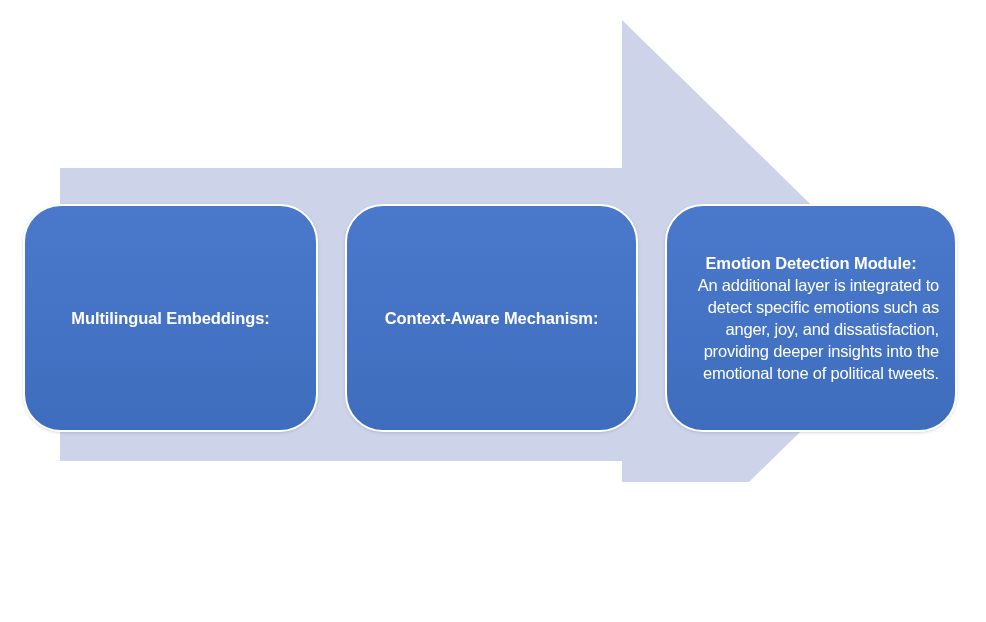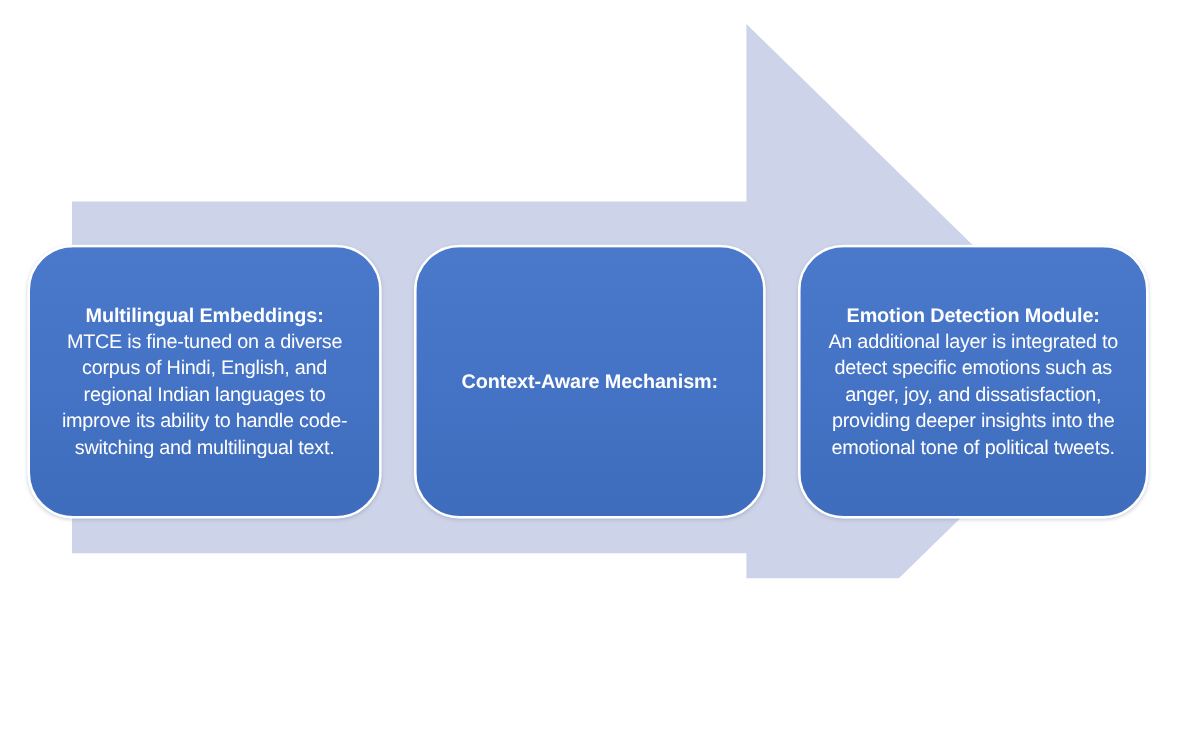--- a/index.html
+++ b/index.html
@@ -46,34 +46,33 @@
     line-height: 22px;
     letter-spacing: -0.1px;
   }
   .step-box .step-body {
     font-size: 16.5px;
     line-height: 22px;
     letter-spacing: -0.2px;
   }
   #box-1 { left: 23px;  width: 295px; }
   #box-2 { left: 345px; width: 293px; text-align: center; }
-  #box-3 { left: 665px; width: 292px; }
+  #box-3 { left: 665px; width: 292px; text-align: right; }
 </style>
 </head>
 <body>
 
 <div class="canvas">
 
   <svg class="arrow-svg" viewBox="0 0 986 622" xmlns="http://www.w3.org/2000/svg" aria-hidden="true">
     <path d="M 60 168 L 622 168 L 622 20 L 922 313 L 622 606 L 622 461 L 60 461 Z" fill="#CDD4E9"></path>
   </svg>
 
   <div class="step-box" id="box-1">
     <div class="step-title">Multilingual Embeddings:</div>
-    <div class="step-body">MTCE is fine-tuned on a diverse corpus of Hindi, English, and regional Indian languages to improve its ability to handle code-switching and multilingual text.</div>
   </div>
 
   <div class="step-box" id="box-2">
     <div class="step-title">Context-Aware Mechanism:</div>
   </div>
 
   <div class="step-box" id="box-3">
     <div class="step-title">Emotion Detection Module:</div>
     <div class="step-body">An additional layer is integrated to detect specific emotions such as anger, joy, and dissatisfaction, providing deeper insights into the emotional tone of political tweets.</div>
   </div>

